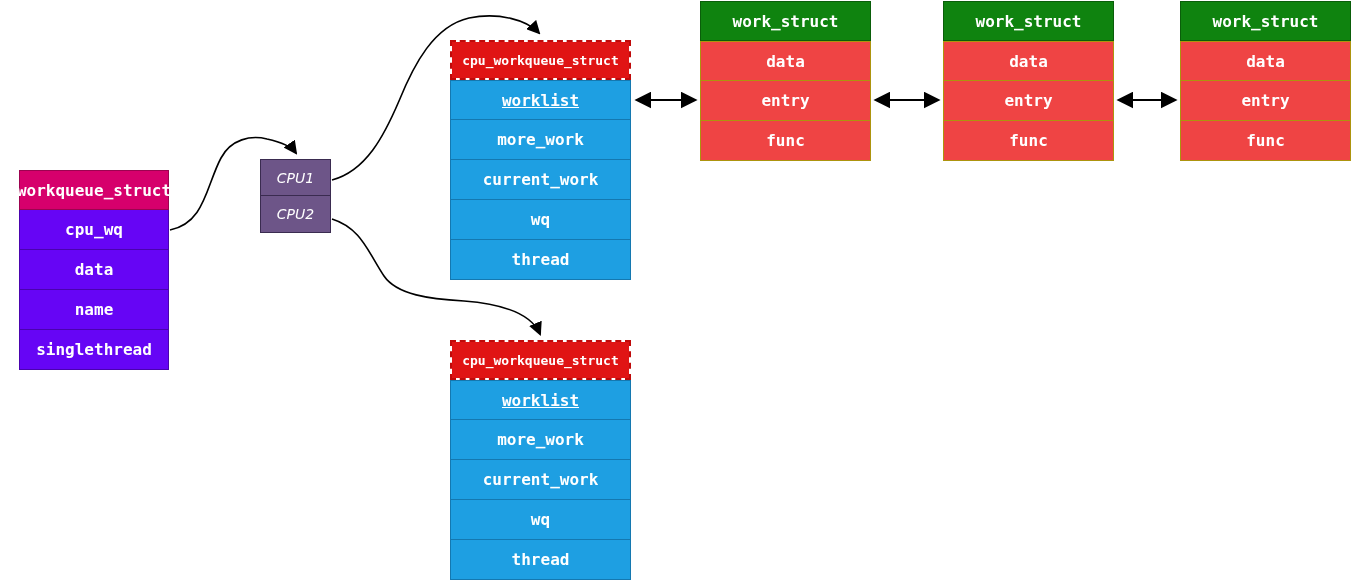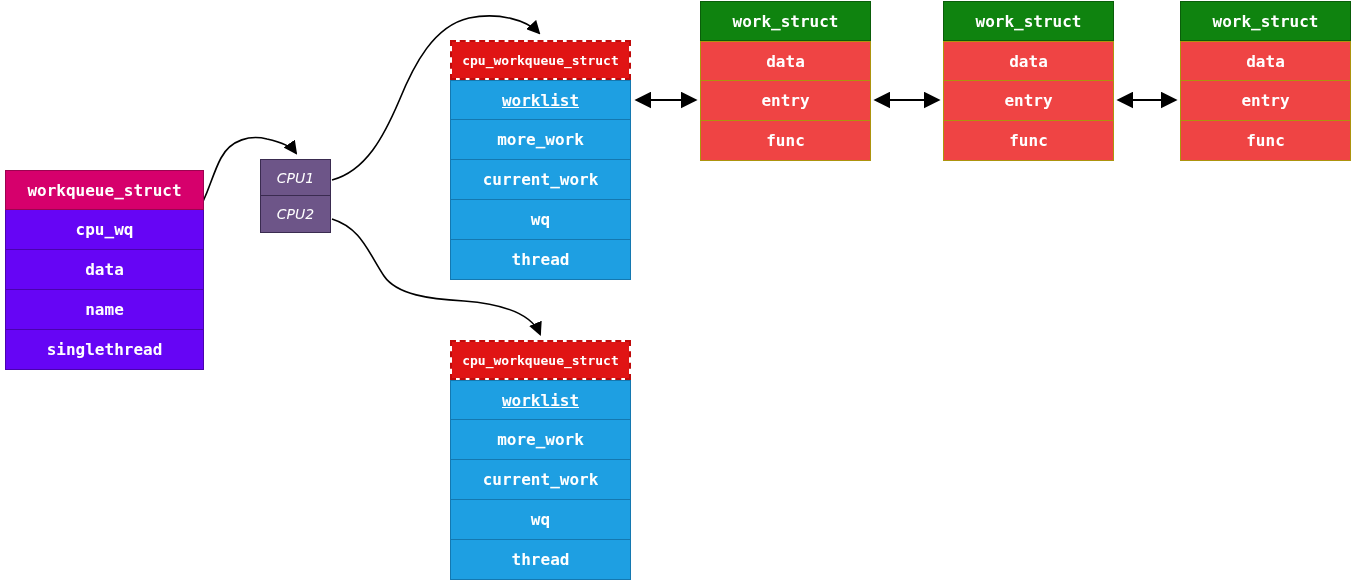--- a/index.html
+++ b/index.html
@@ -51,21 +51,21 @@
 
     <path d="M 332 219 C 361 228, 368 252, 384 276 C 397 295, 430 299, 464 301 C 503 304, 531 313, 540 334" fill="none" stroke="#000" stroke-width="1.6" marker-end="url(#ah)"></path>
 
     <path d="M 637 100 L 695 100" fill="none" stroke="#000" stroke-width="2" marker-start="url(#ah)" marker-end="url(#ah)"></path>
 
     <path d="M 876 100 L 938 100" fill="none" stroke="#000" stroke-width="2" marker-start="url(#ah)" marker-end="url(#ah)"></path>
 
     <path d="M 1119 100 L 1175 100" fill="none" stroke="#000" stroke-width="2" marker-start="url(#ah)" marker-end="url(#ah)"></path>
   </svg>
 
-  <div class="tbl" style="left:5px;top:170px;width:199px">
+  <div class="tbl" style="left:19px;top:170px;width:150px">
     <div class="cell hdr-magenta">workqueue_struct</div>
     <div class="cell row-violet">cpu_wq</div>
     <div class="cell row-violet">data</div>
     <div class="cell row-violet">name</div>
     <div class="cell row-violet">singlethread</div>
   </div>
 
   <div class="tbl cpu-box" style="left:260px;top:159px;width:71px">
     <div class="cpu-cell first">CPU1</div>
     <div class="cpu-cell">CPU2</div>

